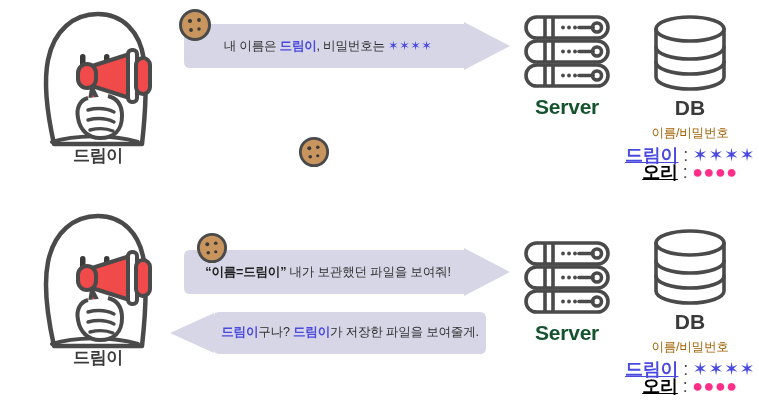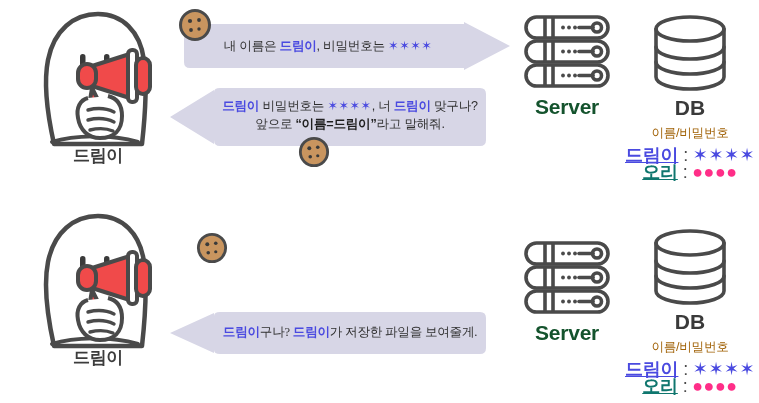--- a/index.html
+++ b/index.html
@@ -118,21 +118,21 @@
   .db-rec {
     position: absolute;
     width: 130px;
     text-align: center;
     font-size: 18px;
     font-weight: bold;
     letter-spacing: -0.2px;
     white-space: nowrap;
   }
   .rec-name-blue { color: #4a4ae0; text-decoration: underline; }
-  .rec-name-pink { color: #0f766e; text-decoration: underline; }
+  .rec-name-pink { color: #000000; text-decoration: underline; }
   .rec-sep { color: #4a4a4a; font-weight: normal; }
   .rec-dots-blue { color: #4a4ae0; letter-spacing: 0.5px; }
   .rec-dots-pink { color: #ff2e88; letter-spacing: 0.5px; }
 </style>
 </head>
 <body>
 
 <div class="stage">
 
   <div class="row row-top">
@@ -173,33 +173,20 @@
     <div class="cookie" style="left:178px; top:8px;">
       <svg width="34" height="34" viewBox="0 0 34 34">
         <circle cx="17" cy="17" r="14.5" fill="#c9955f" stroke="#4a4a4a" stroke-width="3"></circle>
         <circle cx="12" cy="13" r="2.1" fill="#3a3a3a"></circle>
         <circle cx="21" cy="12" r="1.9" fill="#3a3a3a"></circle>
         <circle cx="13" cy="22" r="1.9" fill="#3a3a3a"></circle>
         <circle cx="21" cy="21" r="1.7" fill="#3a3a3a"></circle>
       </svg>
     </div>
 
-    <div class="bubble" style="left:168px; top:86px; width:320px; height:62px;">
-      <svg class="bubble-svg" width="320" height="62" viewBox="0 0 320 62">
-        <path d="M2 31 L46 4 L46 6 Q46 2 52 2 L312 2 Q318 2 318 8 L318 54 Q318 60 312 60 L52 60 Q46 60 46 54 L46 58 Z" fill="#d7d6e6"></path>
-      </svg>
-      <div class="bubble-text" style="left:46px; top:0; width:272px; height:58px;">
-        <span class="tline">
-          <span class="hl-blue">드림이</span><span> 비밀번호는 </span><span class="stars-blue">✶✶✶✶</span><span>, 너 </span><span class="hl-blue">드림이</span><span> 맞구나?</span>
-        </span>
-        <span class="tline">
-          <span>앞으로 </span><span class="bold-dark">“이름=드림이”</span><span>라고 말해줘.</span>
-        </span>
-      </div>
-    </div>
 
     <div class="cookie" style="left:298px; top:136px;">
       <svg width="32" height="32" viewBox="0 0 34 34">
         <circle cx="17" cy="17" r="14.5" fill="#c9955f" stroke="#4a4a4a" stroke-width="3"></circle>
         <circle cx="12" cy="13" r="2.1" fill="#3a3a3a"></circle>
         <circle cx="21" cy="12" r="1.9" fill="#3a3a3a"></circle>
         <circle cx="13" cy="22" r="1.9" fill="#3a3a3a"></circle>
         <circle cx="21" cy="21" r="1.7" fill="#3a3a3a"></circle>
       </svg>
     </div>
@@ -275,32 +262,42 @@
           <path d="M74 84 L86 108 L70 108 Z" fill="#f04a4a" stroke="#4a4a4a" stroke-width="4" stroke-linejoin="round"></path>
         </g>
         <path d="M70 94 C62 96 58 104 60 114 C62 126 70 134 82 134 C96 134 104 126 104 112 C104 100 98 94 90 92" fill="#ffffff" stroke="#4a4a4a" stroke-width="4" stroke-linejoin="round"></path>
         <path d="M70 106 C78 104 88 104 96 108" fill="none" stroke="#4a4a4a" stroke-width="3.4" stroke-linecap="round"></path>
         <path d="M70 116 C78 114 88 114 96 118" fill="none" stroke="#4a4a4a" stroke-width="3.4" stroke-linecap="round"></path>
         <path d="M72 126 C80 124 88 124 95 127" fill="none" stroke="#4a4a4a" stroke-width="3.4" stroke-linecap="round"></path>
       </svg>
       <div class="char-label">드림이</div>
     </div>
 
+    <div class="bubble" style="left:178px; top:46px; width:334px; height:48px;">
+      <svg class="bubble-svg" width="334" height="48" viewBox="0 0 334 48">
+        <path d="M6 8 Q6 2 12 2 L286 2 L286 0 L332 24 L286 48 L286 46 L12 46 Q6 46 6 40 Z" fill="#d7d6e6"></path>
+      </svg>
+      <div class="bubble-text" style="left:0; top:0; width:300px; height:48px;">
+        <span class="tline">
+          <span class="bold-dark">“이름=드림이”</span><span> 내가 보관했던 파일을 보여줘!</span>
+        </span>
+      </div>
+    </div>
 
     <div class="cookie" style="left:196px; top:30px;">
       <svg width="32" height="32" viewBox="0 0 34 34">
         <circle cx="17" cy="17" r="14.5" fill="#c9955f" stroke="#4a4a4a" stroke-width="3"></circle>
         <circle cx="12" cy="13" r="2.1" fill="#3a3a3a"></circle>
         <circle cx="21" cy="12" r="1.9" fill="#3a3a3a"></circle>
         <circle cx="13" cy="22" r="1.9" fill="#3a3a3a"></circle>
         <circle cx="21" cy="21" r="1.7" fill="#3a3a3a"></circle>
       </svg>
     </div>
 
-    <div class="bubble" style="left:168px; top:108px; width:320px; height:46px;font-family:Liberation Serif, serif;">
+    <div class="bubble" style="left:168px; top:108px; width:320px; height:46px;">
       <svg class="bubble-svg" width="320" height="46" viewBox="0 0 320 46">
         <path d="M2 23 L46 3 L46 6 Q46 2 52 2 L312 2 Q318 2 318 8 L318 38 Q318 44 312 44 L52 44 Q46 44 46 40 L46 43 Z" fill="#d7d6e6"></path>
       </svg>
       <div class="bubble-text" style="left:46px; top:0; width:272px; height:44px;">
         <span class="tline">
           <span class="hl-blue">드림이</span><span>구나? </span><span class="hl-blue">드림이</span><span>가 저장한 파일을 보여줄게.</span>
         </span>
       </div>
     </div>
 

